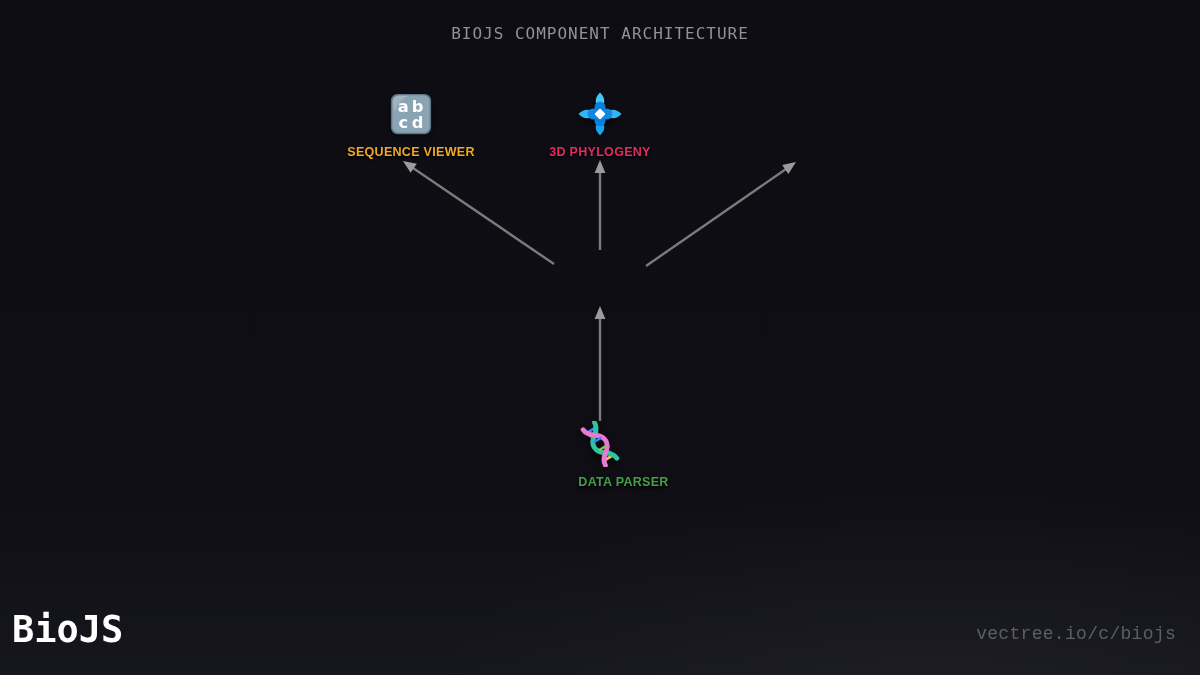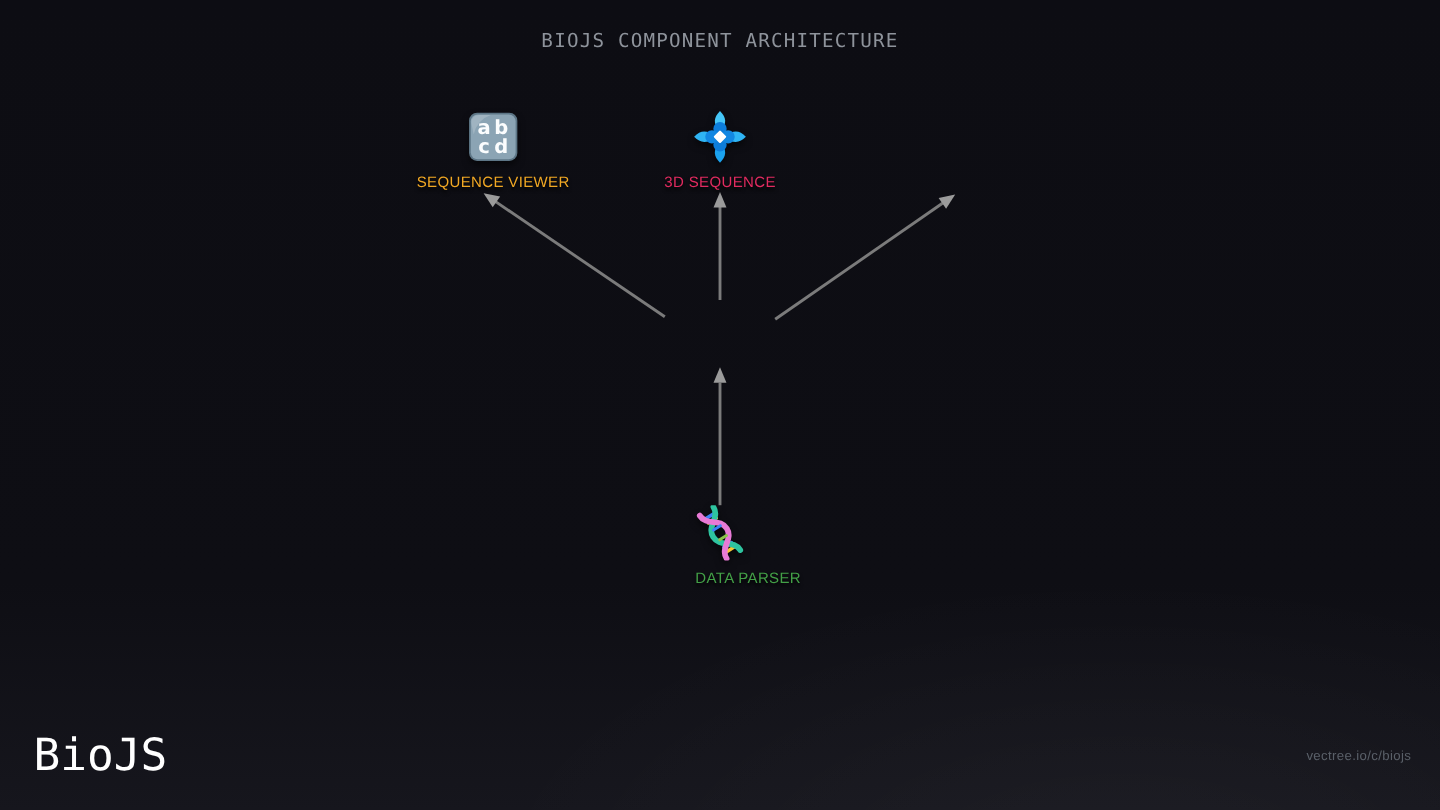--- a/index.html
+++ b/index.html
@@ -20,46 +20,46 @@
   .edges { position:absolute; left:0; top:0; z-index:1; }
   .edges line { stroke:#7b7b7b; stroke-width:2.4; }
   .edges polygon { fill:#9b9b9b; }
   .node {
     position:absolute; z-index:2; width:200px; transform:translateX(-50%);
     display:flex; flex-direction:column; align-items:center;
   }
   .node .icon { width:46px; height:46px; filter: drop-shadow(0 3px 3px rgba(0,0,0,0.55)); }
   .node .icon svg { width:46px; height:46px; display:block; }
   .node .label {
-    margin-top:8px; font-size:12.5px; font-weight:normal; letter-spacing:0.3px;
+    margin-top:8px; font-size:12.5px; font-weight:bold; letter-spacing:0.3px;
     text-shadow:0 2px 3px rgba(0,0,0,0.9); white-space:nowrap;
   }
   .brand-row {
     position:absolute; left:23px; top:576px; z-index:2;
     display:flex; align-items:center; gap:11px;
   }
   .logo-badge {
     width:36px; height:36px; border-radius:10px;
     background: linear-gradient(150deg,#2c2854 0%,#1f1b3c 100%);
     border:1px solid #3b3566; box-sizing:border-box;
     display:flex; align-items:center; justify-content:center;
   }
   .brand-name {
     font-family:"DejaVu Sans Mono","Liberation Mono",monospace;
     font-size:16px; font-weight:bold; color:#f3f3f5; letter-spacing:0.5px;
   }
   .project-name {
-    position:absolute; left:28px; top:607px; z-index:2;
+    position:absolute; left:12px; top:607px; z-index:2;
     font-family:"DejaVu Sans Mono","Liberation Mono",monospace;
-    font-size:37px; font-weight:normal; color:#ffffff; line-height:46px;
+    font-size:37px; font-weight:bold; color:#ffffff; line-height:46px;
   }
   .site-url {
     position:absolute; right:24px; top:624px; z-index:2;
-    font-family:Liberation Sans, sans-serif;
-    font-size:11px; color:#5a6069; letter-spacing:0.3px;
+    font-family:Liberation Mono, monospace;
+    font-size:18px; color:#5a6069; letter-spacing:0.3px;
   }
 </style>
 </head>
 <body>
 
 <div class="stage">
 
   <div class="title" style="color: rgb(142, 147, 155);">BIOJS COMPONENT ARCHITECTURE</div>
 
   <svg class="edges" width="1200" height="675">
@@ -118,21 +118,21 @@
           <path d="M1.5 24 C7 18.5 12.5 17.5 19.5 24 C12.5 30.5 7 29.5 1.5 24 Z" fill="#2fb4f4"></path>
           <path d="M46.5 24 C41 18.5 35.5 17.5 28.5 24 C35.5 30.5 41 29.5 46.5 24 Z" fill="#2fb4f4"></path>
         </g>
         <circle cx="24" cy="17" r="5.8" fill="#0d7ddb"></circle>
         <circle cx="24" cy="31" r="5.8" fill="#0d7ddb"></circle>
         <circle cx="17" cy="24" r="5.8" fill="#1287e2"></circle>
         <circle cx="31" cy="24" r="5.8" fill="#1287e2"></circle>
         <rect x="19.9" y="19.9" width="8.2" height="8.2" rx="1" transform="rotate(45 24 24)" fill="#ffffff"></rect>
       </svg>
     </div>
-    <div class="label" style="color: rgb(226, 43, 96);">3D SEQUENCE</div>
+    <div class="label" style="color: rgb(226, 43, 96);">3D PHYLOGENY</div>
   </div>
 
 
 
   <div class="node" style="left:600px; top:421px;">
     <div class="icon">
       <svg viewBox="0 0 48 48">
         <g transform="rotate(-32 24 24)">
           <line x1="19" y1="7" x2="29" y2="7" stroke="#3b82f6" stroke-width="3" stroke-linecap="round"></line>
           <line x1="20" y1="11.5" x2="28" y2="11.5" stroke="#f5c531" stroke-width="3" stroke-linecap="round"></line>

